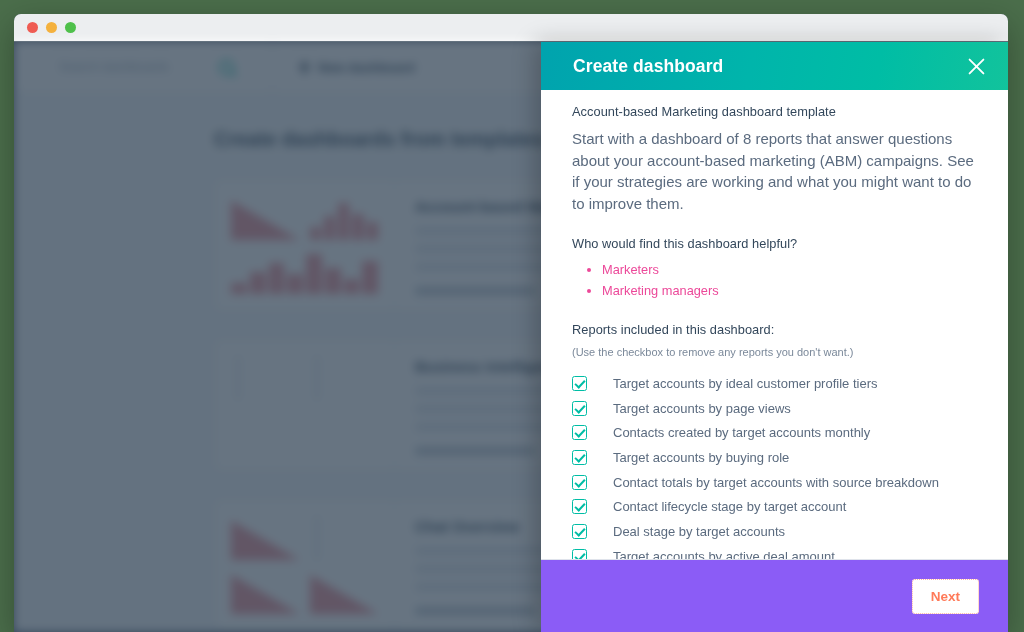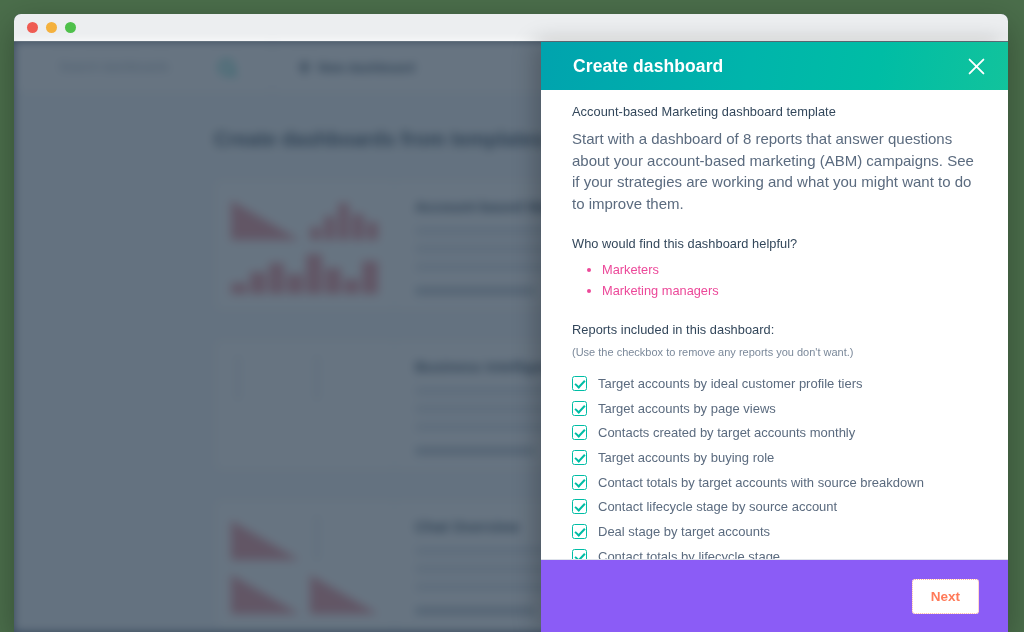--- a/index.html
+++ b/index.html
@@ -287,21 +287,21 @@
   }
 
   ul.report-list {
     list-style: none;
     margin: 0;
     padding: 0;
   }
   ul.report-list li {
     display: flex;
     align-items: center;
-    gap: 11px;
+    gap: 26px;
     height: 24.7px;
   }
   .cbx {
     width: 15px;
     height: 15px;
     flex: 0 0 15px;
     border: 1.6px solid #00bda5;
     border-radius: 2.5px;
     background: #ffffff;
     box-sizing: border-box;
@@ -502,25 +502,29 @@
           <li>
             <span class="cbx"></span>
             <span class="report-label">Target accounts by buying role</span>
           </li>
           <li>
             <span class="cbx"></span>
             <span class="report-label">Contact totals by target accounts with source breakdown</span>
           </li>
           <li>
             <span class="cbx"></span>
-            <span class="report-label">Contact lifecycle stage by source account</span>
+            <span class="report-label">Contact lifecycle stage by target account</span>
           </li>
           <li>
             <span class="cbx"></span>
             <span class="report-label">Deal stage by target accounts</span>
+          </li>
+          <li>
+            <span class="cbx"></span>
+            <span class="report-label">Target accounts by active deal amount</span>
           </li>
           <li>
             <span class="cbx"></span>
             <span class="report-label">Contact totals by lifecycle stage</span>
           </li>
         </ul>
 
       </div>
 
       <div id="modal-footer">

